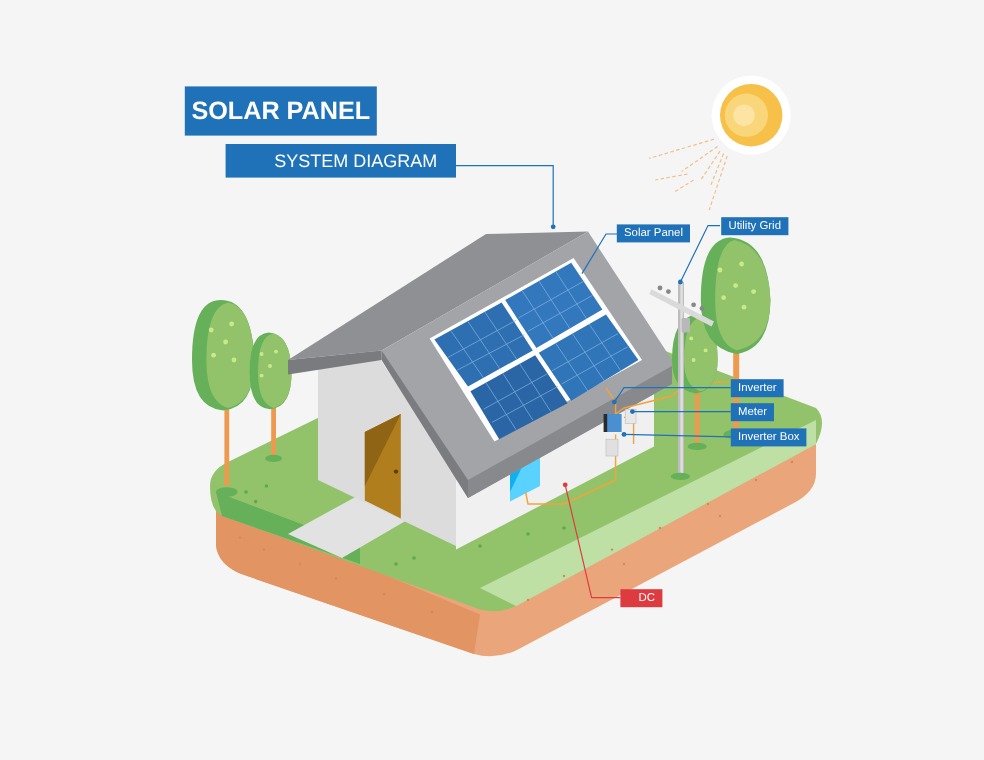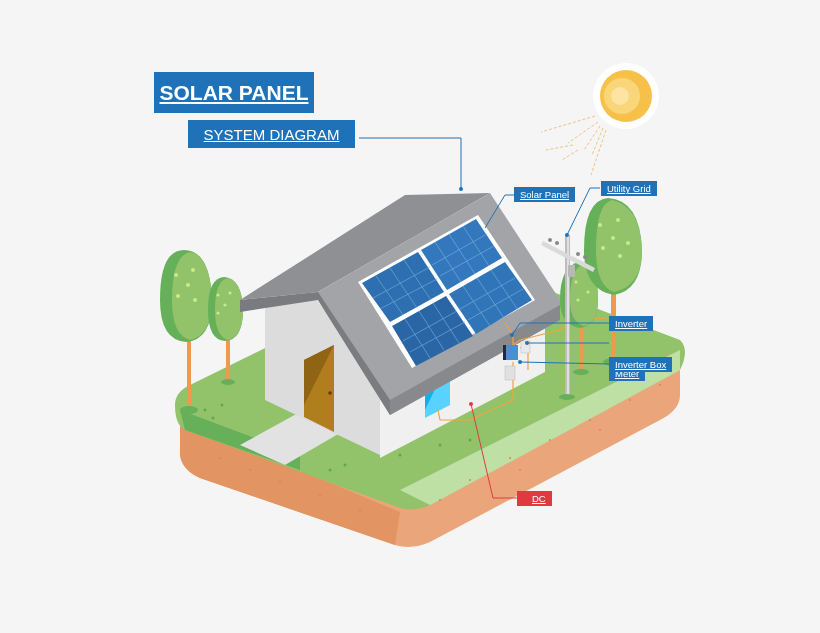--- a/index.html
+++ b/index.html
@@ -1,20 +1,20 @@
 <!DOCTYPE html>
 <html><head>
 <meta charset="utf-8">
 <style>
   html,body{margin:0;padding:0;}
   body{width:820px;height:633px;background:#f5f5f5;position:relative;overflow:hidden;font-family:"Liberation Sans",sans-serif;}
   .stage{position:absolute;left:0;top:0;width:820px;height:633px;}
-  .label{position:absolute;background:#1f72b8;color:#fff;font-family:"Liberation Sans",sans-serif;white-space:nowrap;display:flex;align-items:center;justify-content:center;text-decoration:underline;}
+  .label{position:absolute;background:#1f72b8;color:#fff;font-family:"Liberation Sans",sans-serif;white-space:nowrap;display:flex;align-items:center;justify-content:center;}
   .title{left:154px;top:72px;width:160px;height:41px;font-size:21px;font-weight:bold;}
-  .subtitle{left:188px;top:120px;width:167px;height:28px;font-size:15px;}
+  .subtitle{left:188px;top:120px;width:167px;height:28px;font-size:15px;padding-left:25px;}
   .callout{font-size:9.5px;height:15px;padding:0 6px;}
   .dc{background:#de3b40;}
 </style>
 </head>
 <body>
 
 <svg class="stage" width="820" height="633" viewBox="0 0 820 633" xmlns="http://www.w3.org/2000/svg">
 
   <g>
     <path d="M180 420 L180 455 Q182 470 200 478 L395 545 Q412 550 430 542 L660 420 Q680 410 680 395 L680 370 L430 505 L180 420 Z" fill="#eaa67a"></path>
@@ -225,15 +225,15 @@
   </g>
   <circle cx="471" cy="404" r="2" fill="#de3b40"></circle>
 </svg>
 
 <div class="label title">SOLAR PANEL</div>
 <div class="label subtitle">SYSTEM DIAGRAM</div>
 
 <div class="label callout" style="left:514px;top:187px;">Solar Panel</div>
 <div class="label callout" style="left:601px;top:181px;">Utility Grid</div>
 <div class="label callout" style="left:609px;top:316px;">Inverter</div>
-<div class="label callout" style="left:609px;top:336px;margin-top:30px;">Meter</div>
+<div class="label callout" style="left:609px;top:336px;">Meter</div>
 <div class="label callout" style="left:609px;top:357px;">Inverter Box</div>
 <div class="label callout dc" style="left:517px;top:491px;padding-left:15px;">DC</div>
 
 </body></html>

